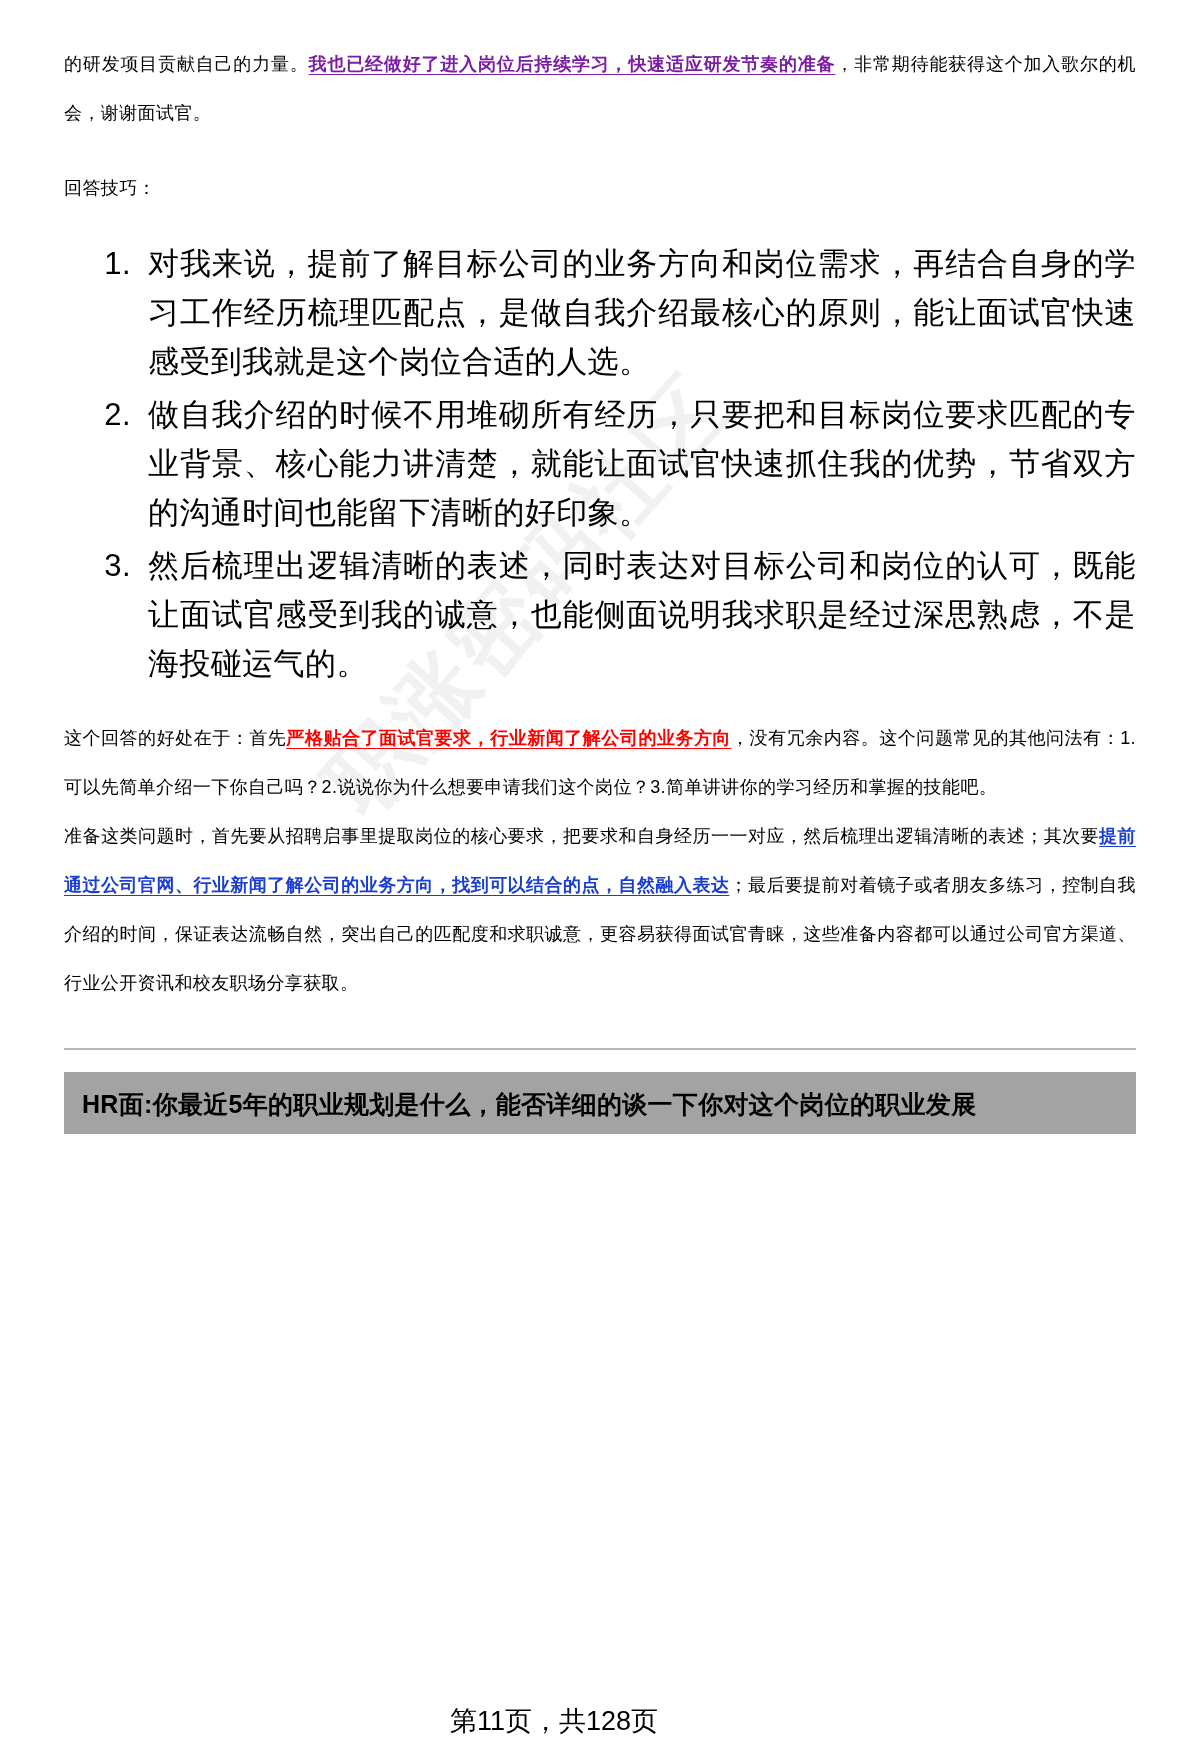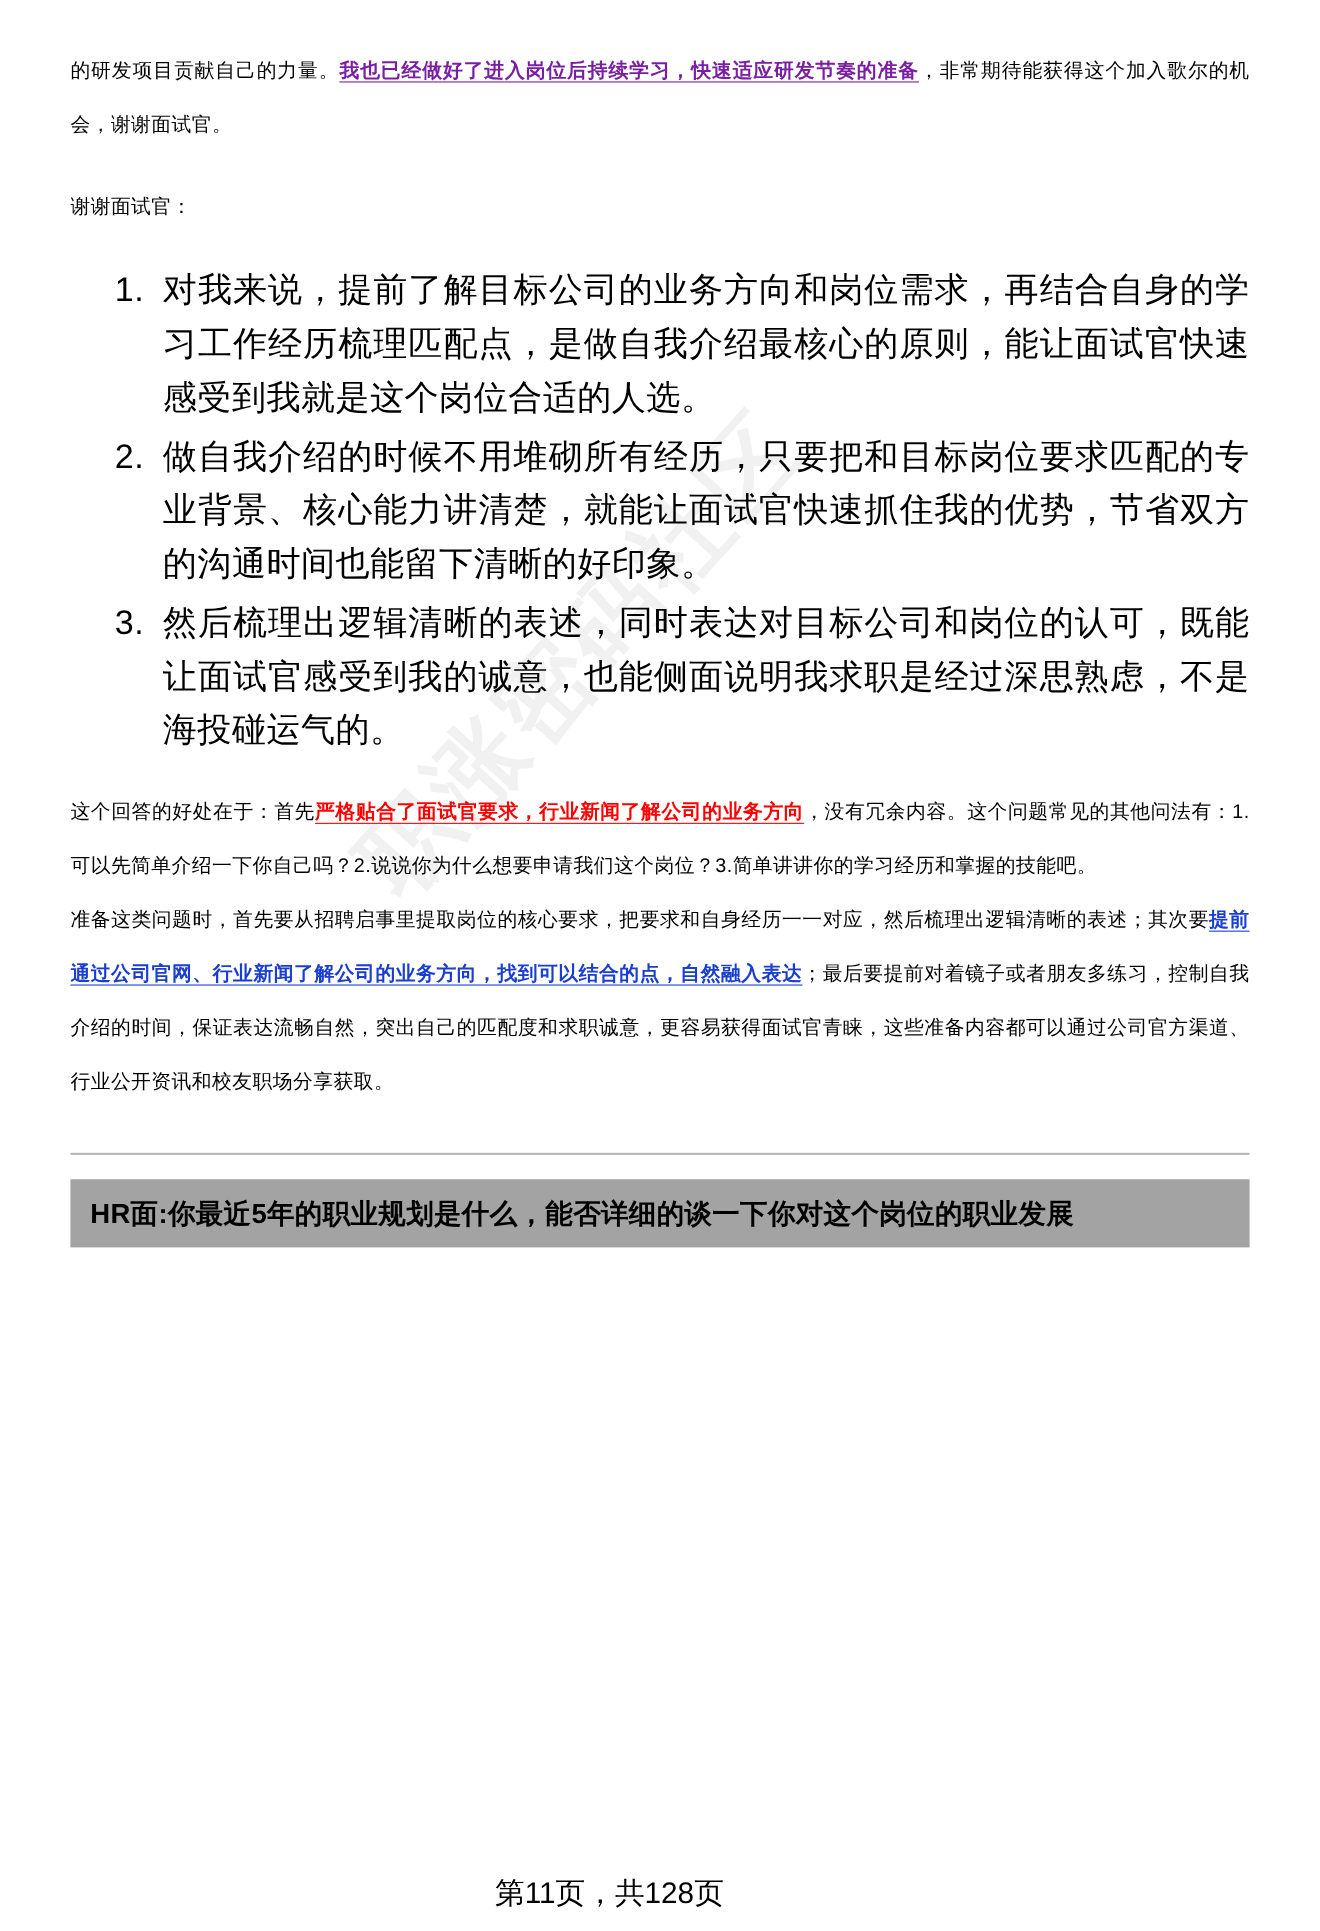--- a/index.html
+++ b/index.html
@@ -121,21 +121,21 @@
 <div class="page">
 
   <div class="watermark">
     <span>职涨密码社区</span>
   </div>
 
   <div class="content">
 
     <p class="para"><span>的研发项目贡献自己的力量。</span><span class="b-purple">我也已经做好了进入岗位后持续学习，快速适应研发节奏的准备</span><span>，非常期待能获得这个加入歌尔的机会，谢谢面试官。</span></p>
 
-    <p class="para">谢谢面试官：</p>
+    <p class="para">回答技巧：</p>
 
     <ol class="golden">
       <li>对我来说，提前了解目标公司的业务方向和岗位需求，再结合自身的学习工作经历梳理匹配点，是做自我介绍最核心的原则，能让面试官快速感受到我就是这个岗位合适的人选。</li>
       <li>做自我介绍的时候不用堆砌所有经历，只要把和目标岗位要求匹配的专业背景、核心能力讲清楚，就能让面试官快速抓住我的优势，节省双方的沟通时间也能留下清晰的好印象。</li>
       <li>然后梳理出逻辑清晰的表述，同时表达对目标公司和岗位的认可，既能让面试官感受到我的诚意，也能侧面说明我求职是经过深思熟虑，不是海投碰运气的。</li>
     </ol>
 
 
     <p class="para tight"><span>这个回答的好处在于：首先</span><span class="b-red">严格贴合了面试官要求，行业新闻了解公司的业务方向</span><span>，没有冗余内容。这个问题常见的其他问法有：1.可以先简单介绍一下你自己吗？2.说说你为什么想要申请我们这个岗位？3.简单讲讲你的学习经历和掌握的技能吧。</span></p>
 

